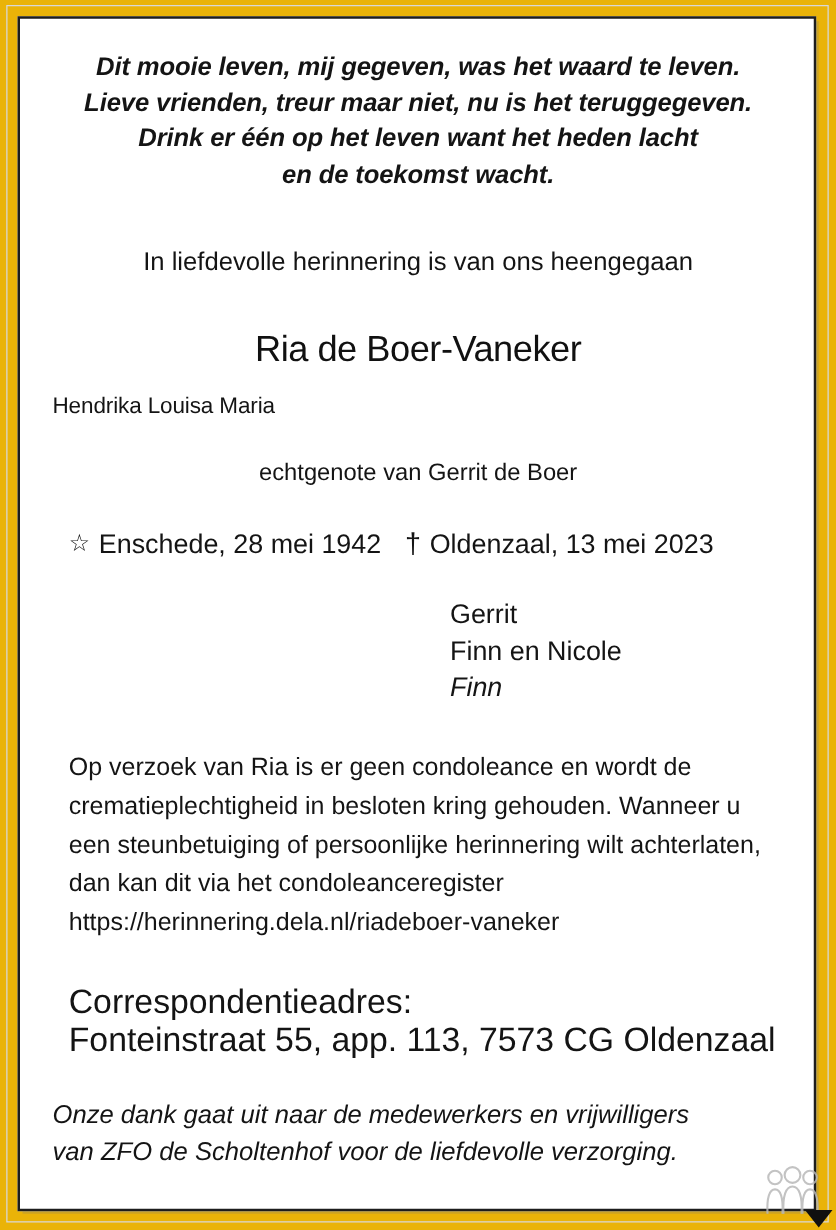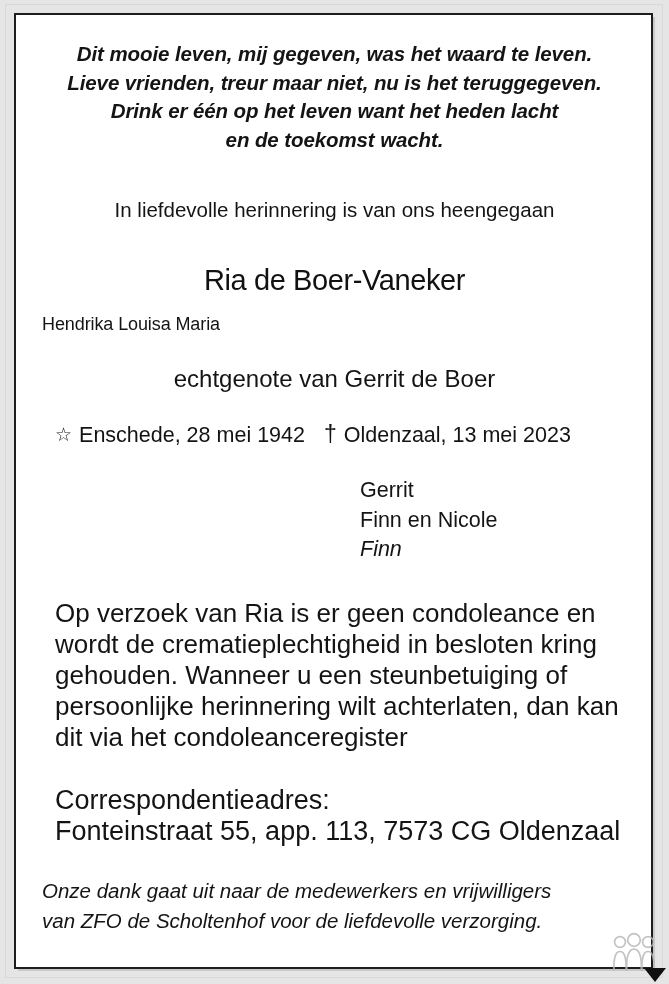--- a/index.html
+++ b/index.html
@@ -16,21 +16,21 @@
     position: relative;
   }
 
   
   #obituary-page {
     position: absolute;
     left: 0;
     top: 0;
     width: 669px;
     height: 984px;
-    background: #e5e5e5;
+    background: #eab308;
     box-sizing: border-box;
     text-decoration: underline;
   }
 
   
   .outer-frame {
     position: absolute;
     left: 5px;
     top: 4px;
     width: 658px;
@@ -106,21 +106,21 @@
     font-size: 18px;
     line-height: 32px;
     font-weight: 400;
     letter-spacing: -0.1px;
     color: #141414;
   }
   .spouse {
     margin: 0;
     padding-top: 26px;
     text-align: center;
-    font-size: 24px;
+    font-size: 19px;
     line-height: 26px;
     font-weight: 400;
     color: #141414;
   }
 
   
   .dates-row {
     display: flex;
     align-items: baseline;
     padding-top: 28px;
@@ -149,21 +149,21 @@
     line-height: 29.5px;
     color: #141414;
   }
   .survivors .italic { font-style: italic; }
 
   
   .body-text {
     padding-top: 33px;
     padding-left: 13px;
     padding-right: 2px;
-    font-size: 26px;
+    font-size: 20px;
     line-height: 31px;
     color: #141414;
   }
 
   
   .correspondence {
     padding-top: 32px;
     padding-left: 13px;
     font-size: 27px;
     line-height: 31px;
@@ -243,20 +243,21 @@
 
     <div class="survivors">
       <div>Gerrit</div>
       <div>Finn en Nicole</div>
       <div class="italic">Finn</div>
     </div>
 
     <div class="body-text">
       <span>Op verzoek van Ria is er geen condoleance en wordt de crematieplechtigheid in besloten kring gehouden. Wanneer u een steunbetuiging of persoonlijke herinnering wilt achterlaten, dan kan dit via het condoleanceregister</span>
       <br>
+      <span>https://herinnering.dela.nl/riadeboer-vaneker</span>
     </div>
 
     <div class="correspondence">
       <div>Correspondentieadres:</div>
       <div>Fonteinstraat 55, app. 113, 7573 CG Oldenzaal</div>
     </div>
 
     <div class="thanks">
       <div>Onze dank gaat uit naar de medewerkers en vrijwilligers</div>
       <div>van ZFO de Scholtenhof voor de liefdevolle verzorging.</div>

